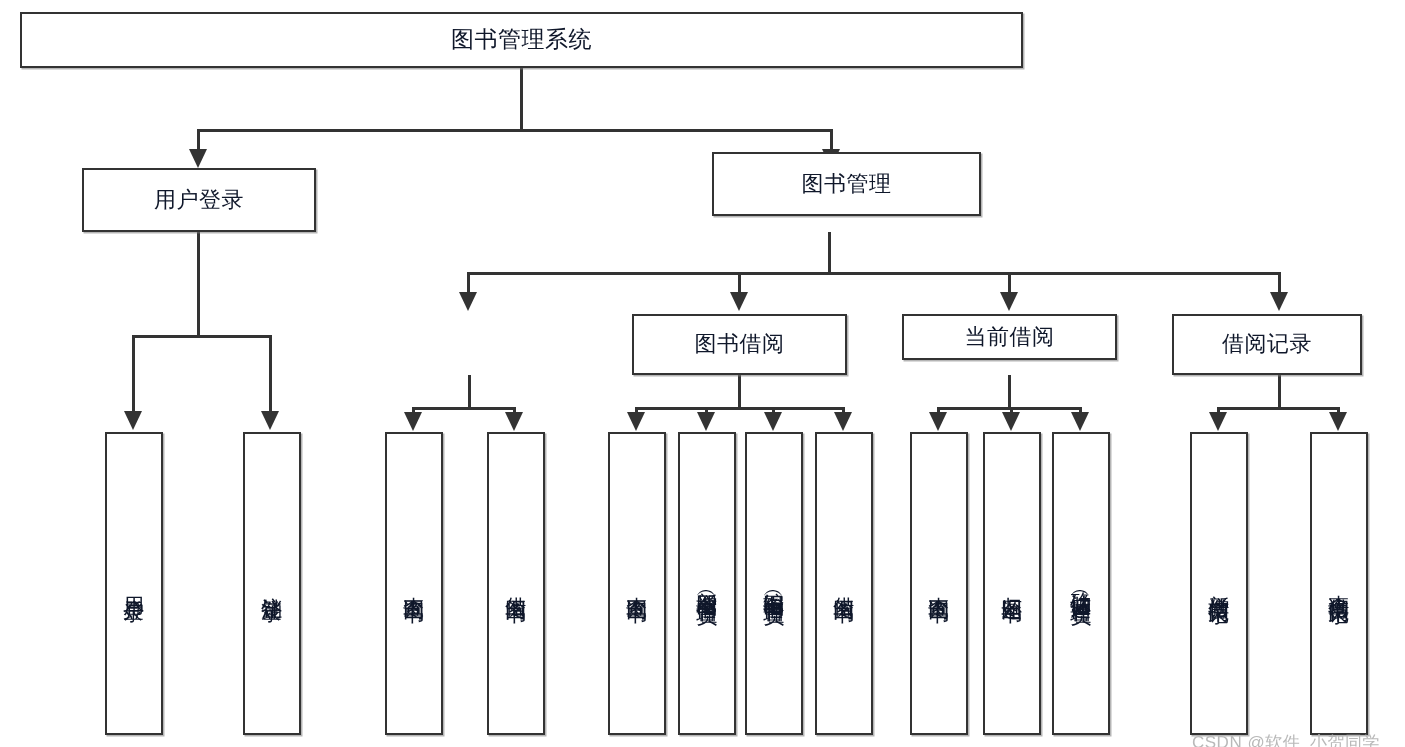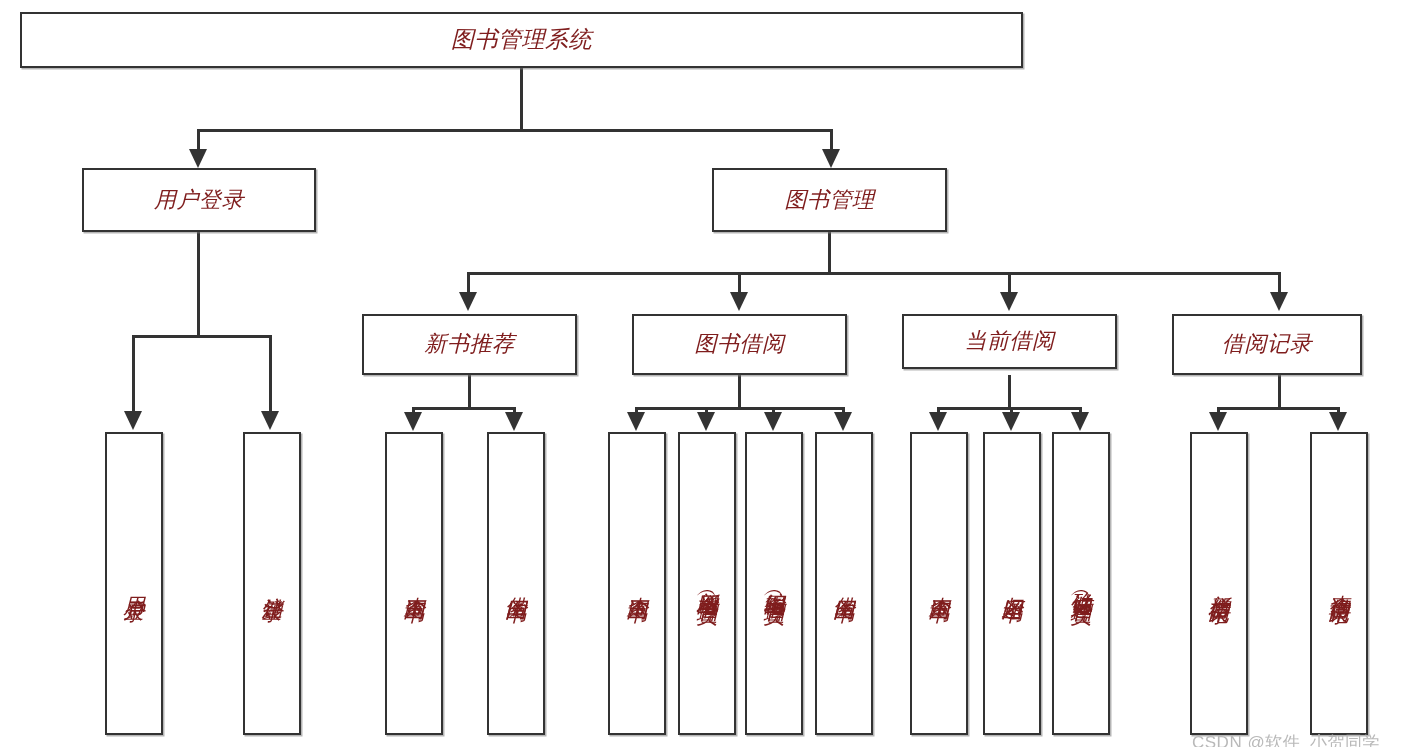--- a/index.html
+++ b/index.html
@@ -22,25 +22,24 @@
     position: absolute;
     box-sizing: border-box;
     background: #ffffff;
     border: 2px solid #333333;
     box-shadow: 1.5px 1.5px 0 0 rgba(120,120,120,0.55);
     display: flex;
     align-items: center;
     justify-content: center;
   }
   .node .label {
-    color: #7f1d1d;
+    color: #0f172a;
     letter-spacing: 0.5px;
     white-space: nowrap;
     text-align: center;
-    font-style: italic;
   }
   
   .node.horiz .label {
     font-size: 22px;
     line-height: 1.2;
   }
   .node.root .label {
     font-size: 23px;
   }
   
@@ -145,31 +144,28 @@
   <div class="conn-v" style="left:1337px; top:407px; height:8px;"></div>
   <div class="arrow" style="left:1329px; top:412px;"></div>
 
   <div class="node horiz root" style="left:20px; top:12px; width:1003px; height:56px;">
     <span class="label">图书管理系统</span>
   </div>
 
   <div class="node horiz" style="left:82px; top:168px; width:234px; height:64px;">
     <span class="label">用户登录</span>
   </div>
-  <div class="node horiz" style="left:712px; top:168px; width:235px; height:64px;">
+  <div class="node horiz" style="left:712px; top:152px; width:269px; height:64px;">
     <span class="label">图书管理</span>
   </div>
 
-  <div class="node horiz" style="left:362px; top:314px; width:215px; height:61px;">
-    <span class="label">新书推荐</span>
-  </div>
   <div class="node horiz" style="left:632px; top:314px; width:215px; height:61px;">
     <span class="label">图书借阅</span>
   </div>
-  <div class="node horiz" style="left:902px; top:314px; width:215px; height:55px;">
+  <div class="node horiz" style="left:902px; top:314px; width:215px; height:46px;">
     <span class="label">当前借阅</span>
   </div>
   <div class="node horiz" style="left:1172px; top:314px; width:190px; height:61px;">
     <span class="label">借阅记录</span>
   </div>
 
   <div class="node vert" style="left:105px; top:432px; width:58px; height:303px;">
     <span class="label">用户登录</span>
   </div>
   <div class="node vert" style="left:243px; top:432px; width:58px; height:303px;">

